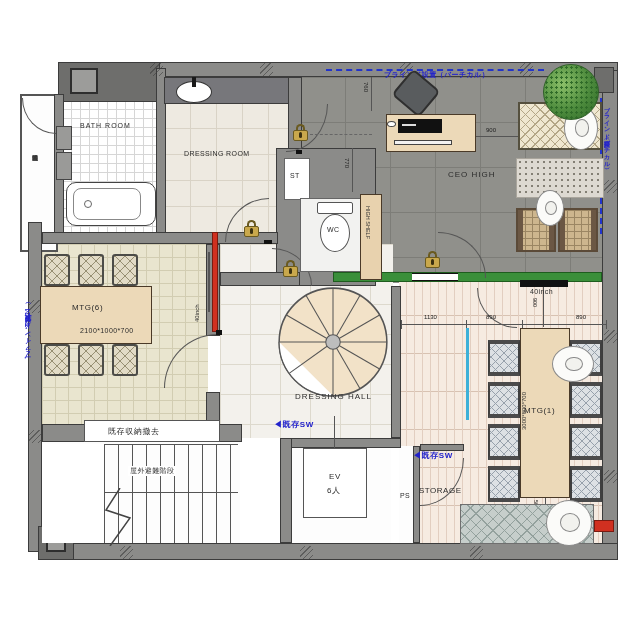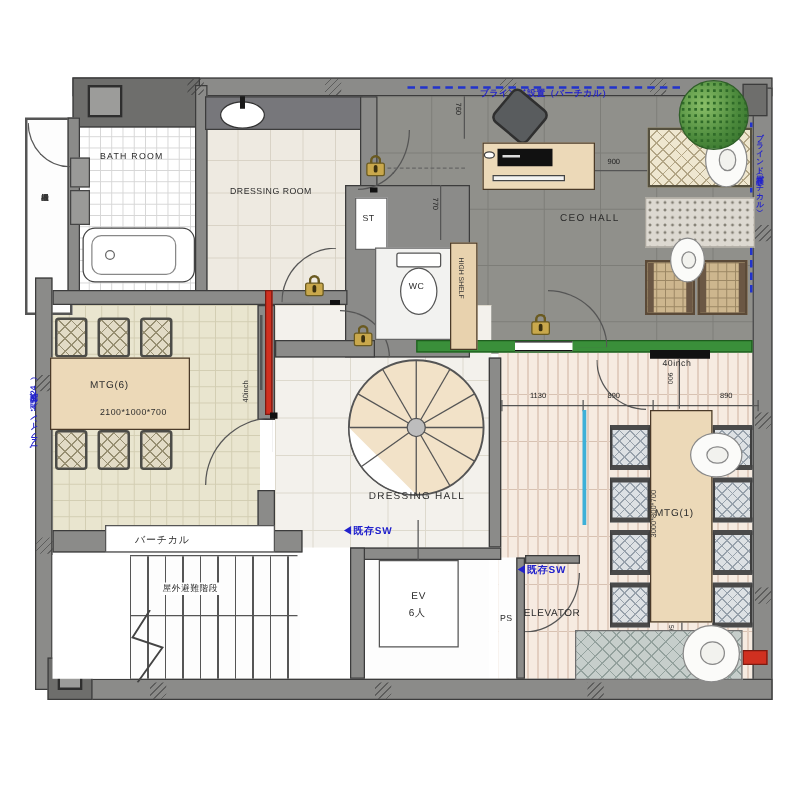--- a/index.html
+++ b/index.html
@@ -231,36 +231,36 @@
   <div class="rug-speckle" style="left:516px;top:158px;width:86px;height:38px;"></div>
   <div class="armchair" style="left:516px;top:208px;width:40px;height:44px;"></div>
   <div class="armchair" style="left:558px;top:208px;width:40px;height:44px;"></div>
   <div class="person" style="left:536px;top:190px;width:26px;height:34px;">
       <div class="head"></div>
     </div>
 
   <div class="wood" style="left:360px;top:194px;width:22px;height:86px;background:#e8d2ae;"></div>
   <div class="lab-xs vtext" style="left:365px;top:206px;font-size:5.5px;">HIGH SHELF</div>
 
-  <div class="lab" style="left:448px;top:170px;letter-spacing:1px;">CEO HALL</div>
+  <div class="lab" style="left:448px;top:170px;letter-spacing:1px;">CEO HIGH</div>
 
   <div class="lab-xs blue-lab vup" style="left:24px;top:248px;height:116px;font-size:6.5px;">ブラインド設置（T5524）</div>
   <div class="chairx" style="left:44px;top:254px;width:26px;height:32px;"></div>
   <div class="chairx" style="left:78px;top:254px;width:26px;height:32px;"></div>
   <div class="chairx" style="left:112px;top:254px;width:26px;height:32px;"></div>
   <div class="wood" style="left:40px;top:286px;width:112px;height:58px;"></div>
   <div class="chairx" style="left:44px;top:344px;width:26px;height:32px;"></div>
   <div class="chairx" style="left:78px;top:344px;width:26px;height:32px;"></div>
   <div class="chairx" style="left:112px;top:344px;width:26px;height:32px;"></div>
   <div class="lab" style="left:72px;top:303px;">MTG(6)</div>
   <div class="lab-s" style="left:80px;top:327px;">2100*1000*700</div>
   <div class="lab-xs vup" style="left:194px;top:262px;height:60px;">40inch</div>
 
   <div class="abs" style="left:84px;top:420px;width:136px;height:22px;background:#fff;border:1px solid #555;"></div>
-  <div class="lab" style="left:108px;top:426px;">バーチカル</div>
+  <div class="lab" style="left:108px;top:426px;">既存収納撤去</div>
 
   <svg class="abs" style="left:275px;top:284px;" width="116" height="116" viewBox="0 0 112 112">
     <circle cx="56" cy="56" r="52" fill="#f2e2c8" stroke="#555" stroke-width="1.5"></circle>
     <line x1="56" y1="56" x2="4" y2="56" stroke="#555"></line>
     <line x1="56" y1="56" x2="11" y2="30" stroke="#555"></line>
     <line x1="56" y1="56" x2="30" y2="11" stroke="#555"></line>
     <line x1="56" y1="56" x2="56" y2="4" stroke="#555"></line>
     <line x1="56" y1="56" x2="82" y2="11" stroke="#555"></line>
     <line x1="56" y1="56" x2="101" y2="30" stroke="#555"></line>
     <line x1="56" y1="56" x2="108" y2="56" stroke="#555"></line>
@@ -273,21 +273,21 @@
   </svg>
   <div class="lab" style="left:295px;top:392px;letter-spacing:1px;">DRESSING HALL</div>
   <div class="lab blue-lab" style="left:274px;top:419px;">◀既存SW</div>
   <div class="thin" style="left:334px;top:416px;width:1px;height:46px;"></div>
 
   <div class="abs" style="left:303px;top:448px;width:64px;height:70px;background:#fff;border:1.5px solid #555;"></div>
   <div class="lab" style="left:329px;top:472px;">EV</div>
   <div class="lab" style="left:327px;top:485px;">6人</div>
   <div class="lab-s" style="left:400px;top:492px;">PS</div>
   <div class="lab blue-lab" style="left:413px;top:450px;">◀既存SW</div>
-  <div class="lab" style="left:419px;top:486px;letter-spacing:.5px;">ELEVATOR</div>
+  <div class="lab" style="left:419px;top:486px;letter-spacing:.5px;">STORAGE</div>
 
   <div class="abs" style="left:104px;top:444px;width:134px;height:99px;background-image:repeating-linear-gradient(90deg,#555 0 1px,transparent 1px 14px);border-top:1px solid #555;"></div>
   <div class="thin" style="left:104px;top:492px;width:134px;height:1px;"></div>
   <div class="abs" style="left:42px;top:444px;width:62px;height:99px;background:#fff;"></div>
   <div class="lab-s" style="left:128px;top:466px;background:#fff;padding:0 2px;">屋外避難階段</div>
   <svg class="abs" style="left:98px;top:488px;" width="46" height="58" viewBox="0 0 46 58">
     <polyline points="22,0 8,22 32,30 12,58" fill="none" stroke="#444" stroke-width="1.5"></polyline>
   </svg>
 
   <div class="abs" style="left:520px;top:280px;width:48px;height:7px;background:#111;"></div>

